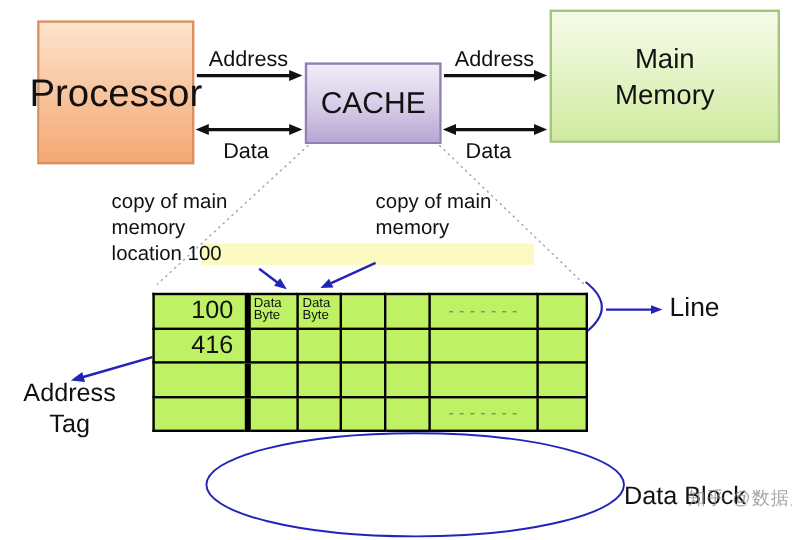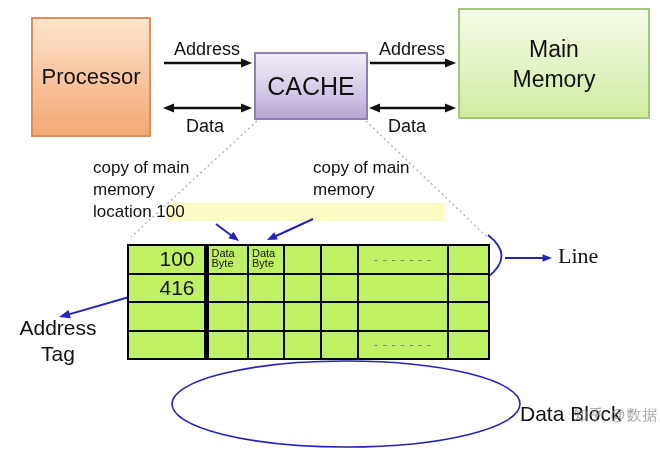--- a/index.html
+++ b/index.html
@@ -6,23 +6,23 @@
   #stage{
     position:relative;width:660px;height:450px;overflow:hidden;
     font-family:"Liberation Sans",sans-serif;color:#111;background:#ffffff;
   }
   
   .box{
     position:absolute;display:flex;align-items:center;justify-content:center;
     text-align:center;box-sizing:border-box;
   }
   #processor-box{
-    left:31px;top:17px;width:120px;height:120px;
+    left:31px;top:17px;width:131px;height:120px;
     background:linear-gradient(180deg,#fde4cd 0%,#f8c29a 55%,#f4a874 100%);
-    border:2px solid #d9905c;font-size:22px;
+    border:2px solid #d9905c;font-size:32px;
   }
   #cache-box{
     left:254px;top:52px;width:114px;height:68px;
     background:linear-gradient(180deg,#f1edf8 0%,#d6cbe7 55%,#b7a6d2 100%);
     border:2px solid #8f7fb2;font-size:25px;text-align:center;
   }
   #memory-box{
     left:458px;top:8px;width:192px;height:111px;
     background:linear-gradient(180deg,#f5fbe8 0%,#e2f3c2 55%,#cfeb9f 100%);
     border:2px solid #a5c47c;font-size:23px;line-height:30px;
@@ -34,21 +34,21 @@
   
   .note{position:absolute;font-size:17px;line-height:22px;white-space:nowrap;}
   #highlight-band{
     position:absolute;left:168px;top:203px;width:277px;height:18px;
     background:#fafac2;
   }
   #address-tag-note{
     position:absolute;left:7px;top:315px;width:102px;text-align:center;
     font-size:21px;line-height:26px;
   }
-  #line-note{position:absolute;left:558px;top:243px;font-size:22px;font-family:Liberation Serif, serif;}
+  #line-note{position:absolute;left:558px;top:243px;font-size:22px;}
   #data-block-note{position:absolute;left:520px;top:402px;font-size:21px;}
   #watermark{
     position:absolute;left:573px;top:406px;font-size:15px;color:#8f8f8f;
     opacity:.8;letter-spacing:1px;white-space:nowrap;
   }
   
   #cache-table{
     position:absolute;left:127px;top:244px;border-collapse:collapse;
     table-layout:fixed;background:#bef264;
   }

